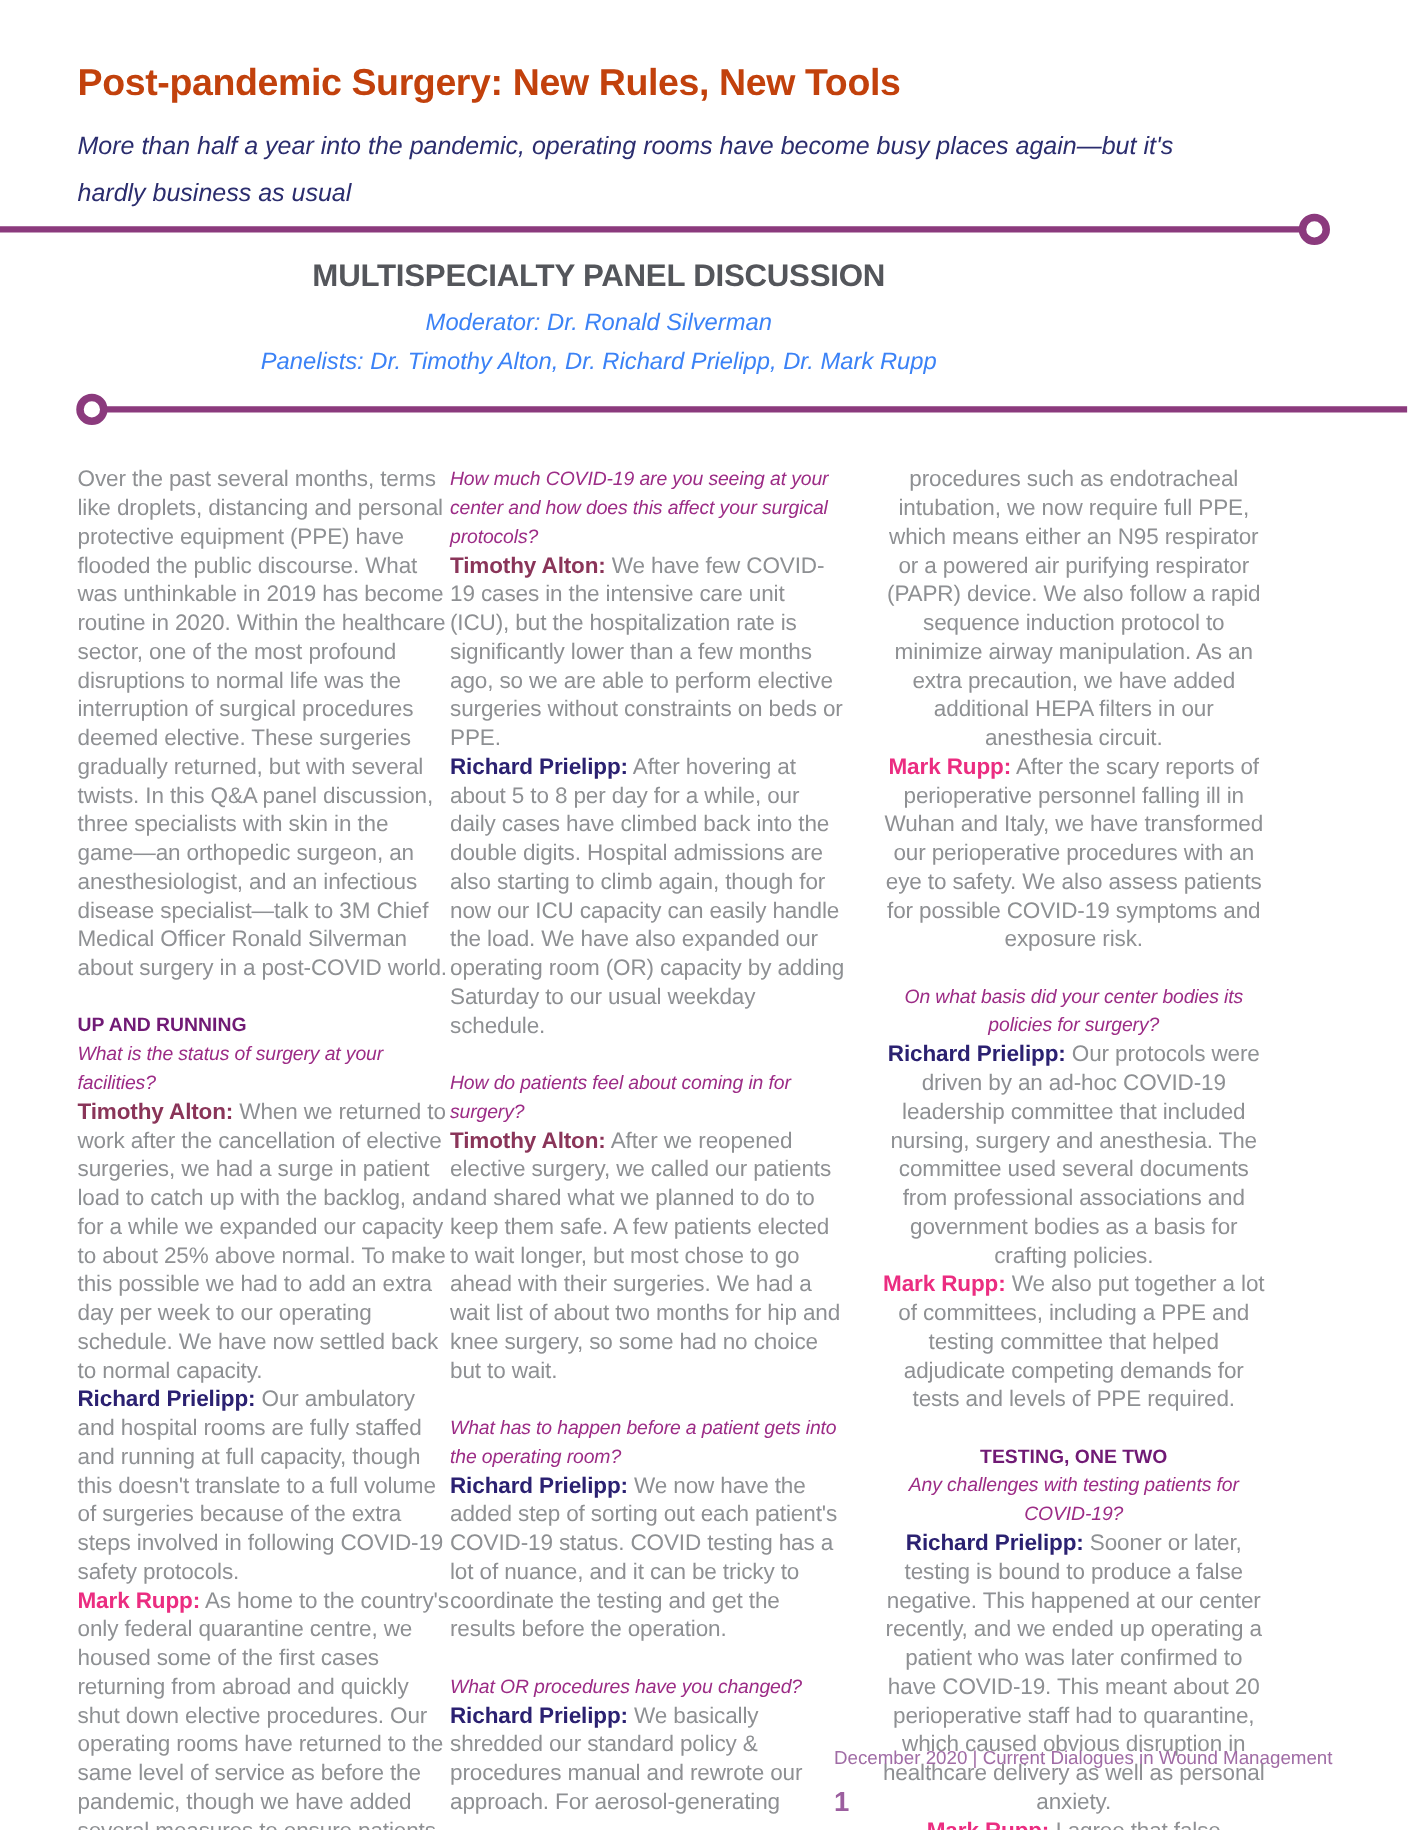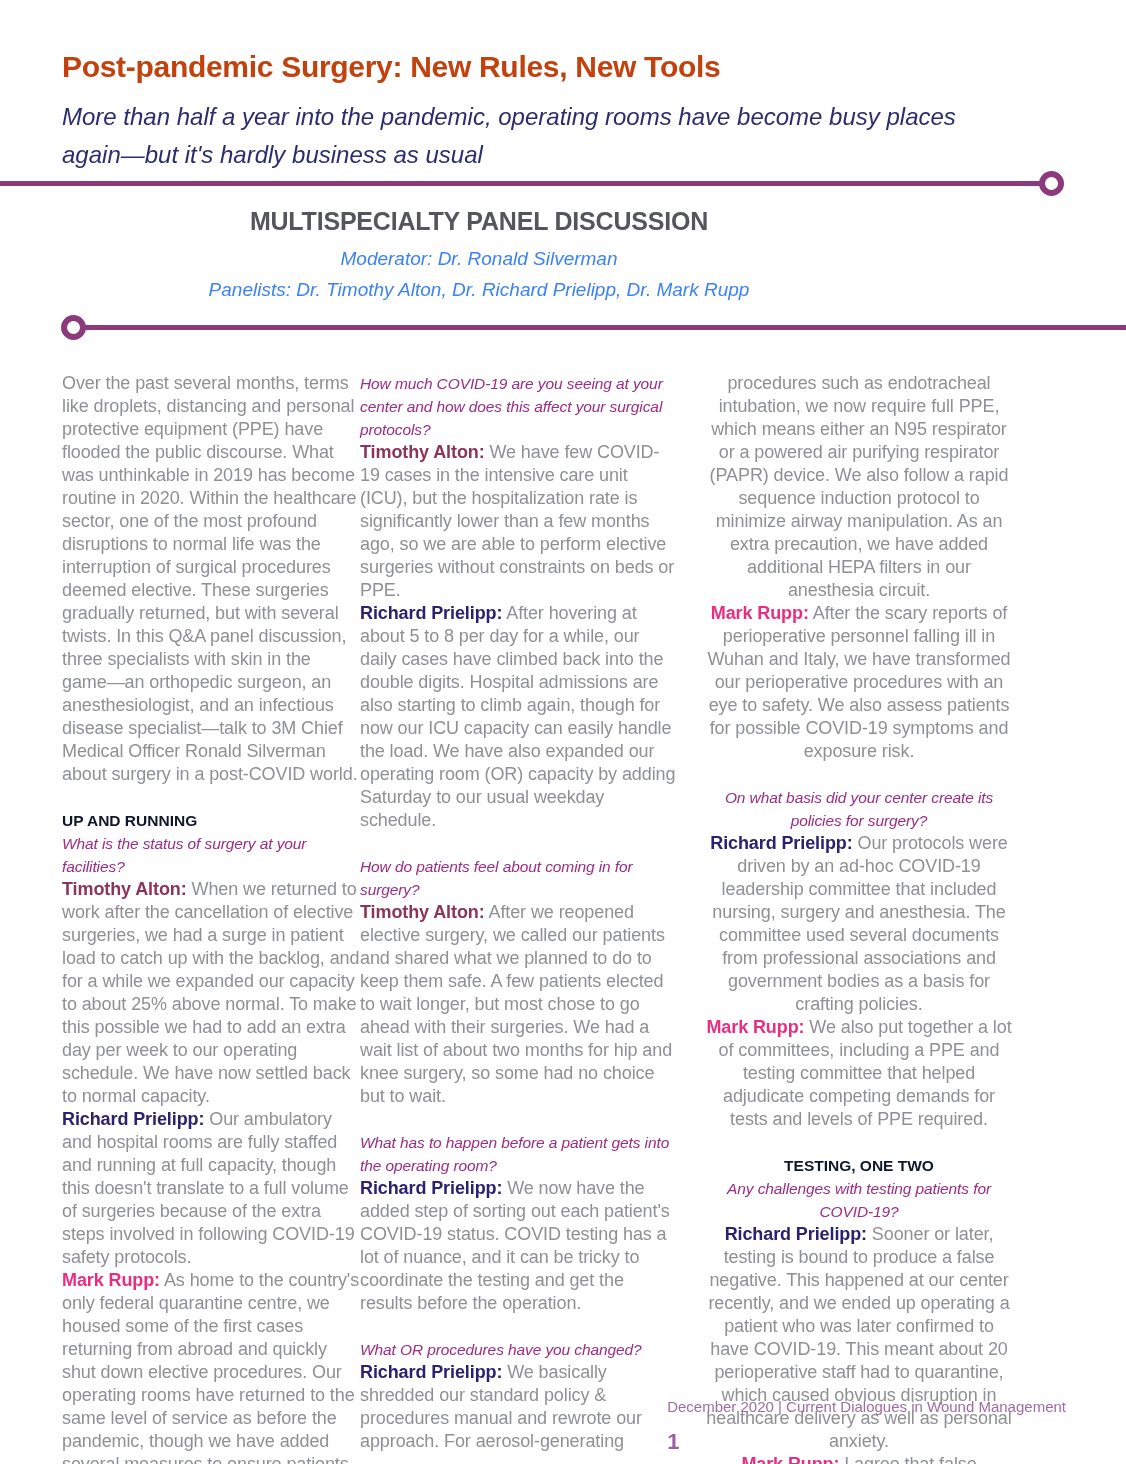--- a/index.html
+++ b/index.html
@@ -17,21 +17,21 @@
   .title {
     margin: 0 0 14px 0;
     font-size: 30px;
     font-weight: 700;
     letter-spacing: -0.3px;
     color: #c2410c;
   }
   .subtitle {
     margin: 0;
     width: 900px;
-    font-size: 24px;
+    font-size: 20px;
     font-style: italic;
     color: #2B2D6E;
     line-height: 38px;
   }
 
   
   .rule { position: absolute; background: #8B3A7D; height: 5px; }
   .ring {
     position: absolute;
     width: 13px; height: 13px;
@@ -70,21 +70,21 @@
   .body-par {
     font-size: 18px;
     line-height: 23px;
     letter-spacing: -0.1px;
     color: #8E9093;
   }
   .sec-heading {
     font-size: 15.5px;
     line-height: 23px;
     font-weight: 700;
-    color: #0f172a;
+    color: #701a75;
     letter-spacing: 0;
   }
   .question {
     font-size: 15.5px;
     line-height: 23px;
     font-style: italic;
     color: #9C2C86;
     letter-spacing: -0.1px;
   }
   .speaker { font-weight: 700; }
@@ -146,21 +146,21 @@
         <div class="question">What has to happen before a patient gets into the operating room?</div>
         <p class="body-par"><span class="speaker" style="color: rgb(43, 33, 113);">Richard Prielipp:</span> We now have the added step of sorting out each patient's COVID-19 status. COVID testing has a lot of nuance, and it can be tricky to coordinate the testing and get the results before the operation.</p>
         <div class="spacer"></div>
         <div class="question">What OR procedures have you changed?</div>
         <p class="body-par"><span class="speaker" style="color: rgb(43, 33, 113);">Richard Prielipp:</span> We basically shredded our standard policy &amp; procedures manual and rewrote our approach. For aerosol-generating</p>
       </div>
     <div class="col col-3">
         <p class="body-par">procedures such as endotracheal intubation, we now require full PPE, which means either an N95 respirator or a powered air purifying respirator (PAPR) device. We also follow a rapid sequence induction protocol to minimize airway manipulation. As an extra precaution, we have added additional HEPA filters in our anesthesia circuit.</p>
         <p class="body-par"><span class="speaker" style="color: rgb(235, 45, 129);">Mark Rupp:</span> After the scary reports of perioperative personnel falling ill in Wuhan and Italy, we have transformed our perioperative procedures with an eye to safety. We also assess patients for possible COVID-19 symptoms and exposure risk.</p>
         <div class="spacer"></div>
-        <div class="question">On what basis did your center create its policies for surgery?</div>
+        <div class="question">On what basis did your center bodies its policies for surgery?</div>
         <p class="body-par"><span class="speaker" style="color: rgb(43, 33, 113);">Richard Prielipp:</span> Our protocols were driven by an ad-hoc COVID-19 leadership committee that included nursing, surgery and anesthesia. The committee used several documents from professional associations and government bodies as a basis for crafting policies.</p>
         <p class="body-par"><span class="speaker" style="color: rgb(235, 45, 129);">Mark Rupp:</span> We also put together a lot of committees, including a PPE and testing committee that helped adjudicate competing demands for tests and levels of PPE required.</p>
         <div class="spacer"></div>
         <div class="sec-heading">TESTING, ONE TWO</div>
         <div class="question">Any challenges with testing patients for COVID-19?</div>
         <p class="body-par"><span class="speaker" style="color: rgb(43, 33, 113);">Richard Prielipp:</span> Sooner or later, testing is bound to produce a false negative. This happened at our center recently, and we ended up operating a patient who was later confirmed to have COVID-19. This meant about 20 perioperative staff had to quarantine, which caused obvious disruption in healthcare delivery as well as personal anxiety.</p>
         <p class="body-par"><span class="speaker" style="color: rgb(235, 45, 129);">Mark Rupp:</span> I agree that false negatives can't be completely eliminated, but a good lab can</p>
       </div>
   </div>
 

